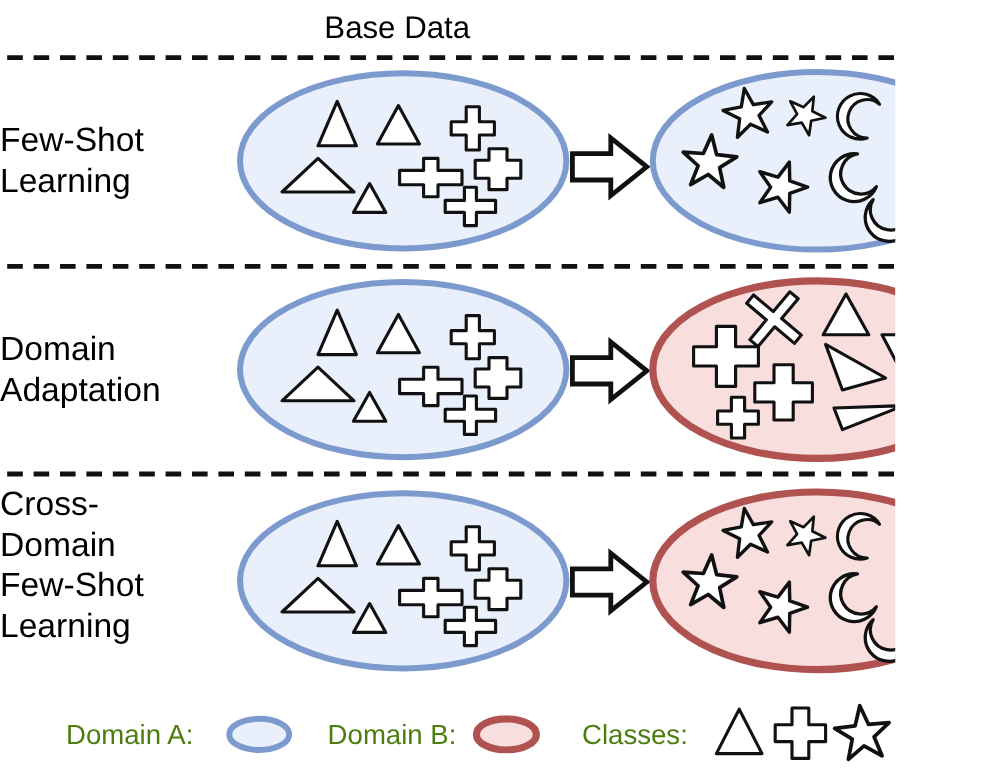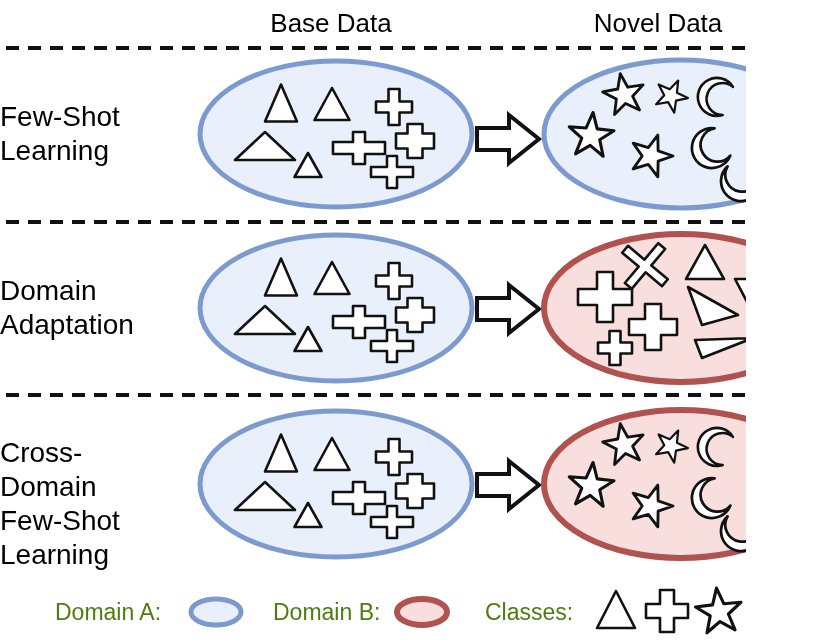--- a/index.html
+++ b/index.html
@@ -104,27 +104,26 @@
       <use href="#cluster-base" transform="translate(336,484)"></use>
       <g fill="#ffffff" stroke="#111111" stroke-width="4" stroke-linejoin="miter">
         <use href="#arrow" transform="translate(509,485)"></use>
       </g>
       <ellipse cx="681" cy="484" rx="137" ry="74" fill="#f8dedc" stroke="#b05350" stroke-width="6"></ellipse>
       <use href="#cluster-novel-sm" transform="translate(681,484)"></use>
     </g>
   </svg>
 
   <div class="col-header" style="left:221px; top:7px;">Base Data</div>
-  <div class="col-header" style="left:548px; top:7px;">Novel Data</div>
 
   <div class="row-label" style="top:100px;">Few-Shot
 Learning</div>
   <div class="row-label" style="top:274px;">Domain
 Adaptation</div>
-  <div class="row-label" style="top:436px;">Cross-
+  <div class="row-label" style="top:403px;">Cross-
 Domain
 Few-Shot
 Learning</div>
 
   <div class="legend-text" style="left:55px; top:597px;">Domain A:</div>
   <svg class="legend-swatch" style="left:187px; top:596px;" width="58" height="32" viewBox="0 0 58 32">
     <ellipse cx="29" cy="16" rx="25" ry="13" fill="#e9f0fb" stroke="#7d9ace" stroke-width="5"></ellipse>
   </svg>
   <div class="legend-text" style="left:261px; top:597px;margin-left:12px;">Domain B:</div>
   <svg class="legend-swatch" style="left:393px; top:596px;" width="58" height="32" viewBox="0 0 58 32">

